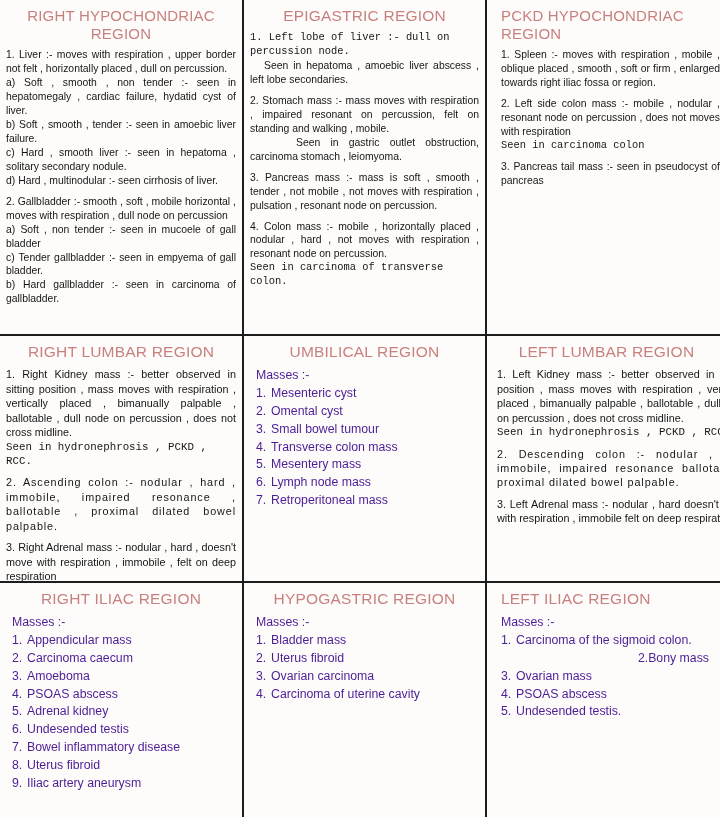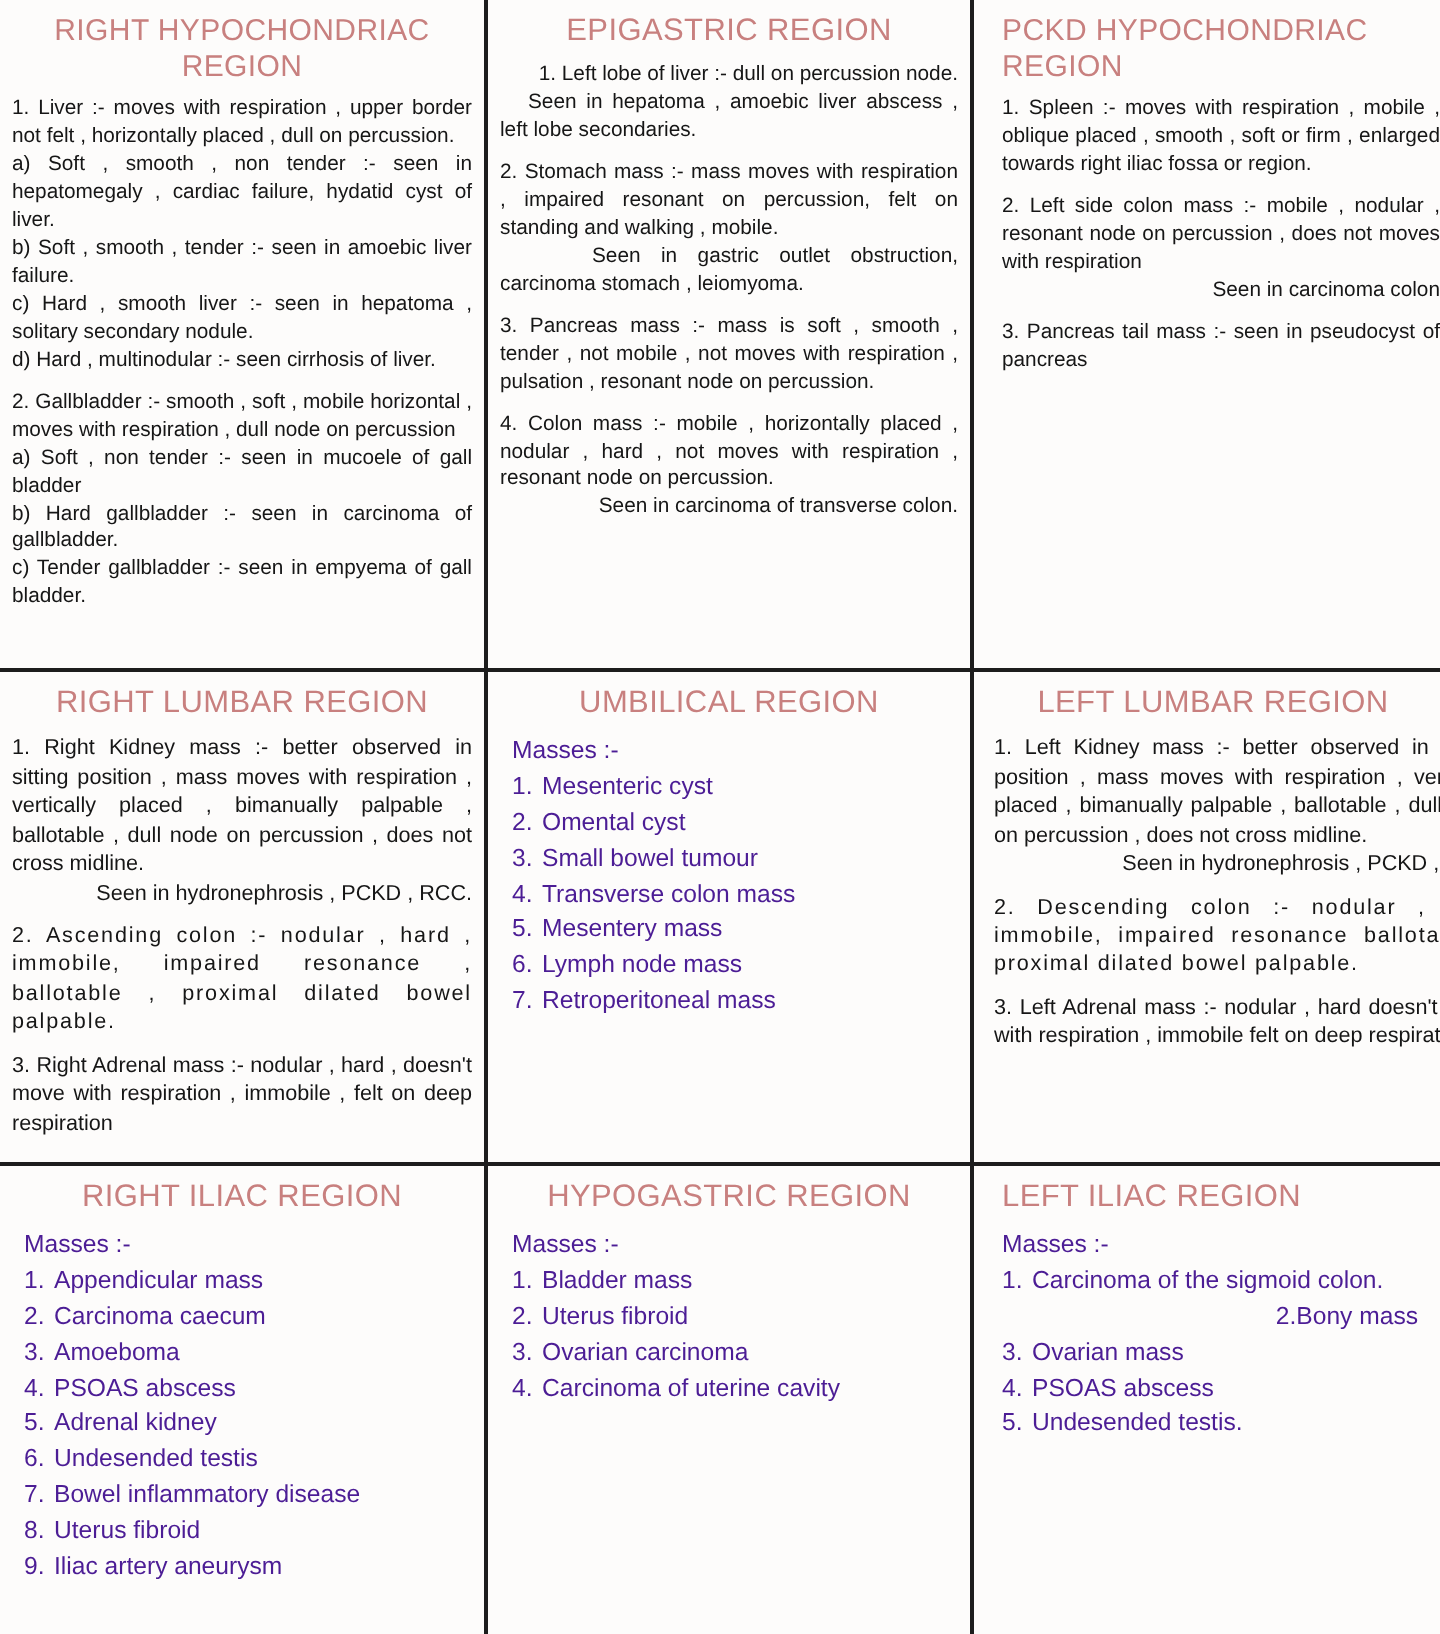--- a/index.html
+++ b/index.html
@@ -67,21 +67,21 @@
     line-height: 1.34;
     color: #161616;
   }
   .body-text p {
     margin: 0 0 7px 0;
     text-align: justify;
     text-justify: inter-word;
   }
   .body-text p:last-child { margin-bottom: 0; }
   .body-text p.tight { margin-bottom: 0; }
-  .body-text p.nojust { text-align: right; }
+  .body-text p.nojust { text-align: left; font-family: Liberation Mono, monospace; }
   .body-text .ind { display: inline-block; width: 14px; }
   .body-text .ind-lg { display: inline-block; width: 46px; }
 
   
   .list-text {
     font-size: 12.3px;
     line-height: 1.45;
     color: #4c1d95;
   }
   .list-text .lead { margin: 2px 0 0 0; }
@@ -108,22 +108,22 @@
     <div class="cell r1 c1 wide-title">
       <h2 class="region-title">RIGHT HYPOCHONDRIAC REGION</h2>
       <div class="body-text">
         <p class="tight">1. Liver :- moves with respiration , upper border not felt , horizontally placed , dull on percussion.</p>
         <p class="tight">a) Soft , smooth , non tender :- seen in hepatomegaly , cardiac failure, hydatid cyst of liver.</p>
         <p class="tight">b) Soft , smooth , tender :- seen in amoebic liver failure.</p>
         <p class="tight">c) Hard , smooth liver :- seen in hepatoma , solitary secondary nodule.</p>
         <p>d) Hard , multinodular :- seen cirrhosis of liver.</p>
         <p class="tight">2. Gallbladder :- smooth , soft , mobile horizontal , moves with respiration , dull node on percussion</p>
         <p class="tight">a) Soft , non tender :-  seen in mucoele of gall bladder</p>
+        <p class="tight">c) Tender gallbladder :- seen in empyema of gall bladder.</p>
         <p class="tight">b) Hard gallbladder :- seen in carcinoma of gallbladder.</p>
-        <p class="tight">c) Tender gallbladder :- seen in empyema of gall bladder.</p>
       </div>
     </div>
 
     <div class="cell r1 c2">
       <h2 class="region-title">EPIGASTRIC REGION</h2>
       <div class="body-text">
         <p class="tight nojust">1. Left lobe of liver :- dull on percussion node.</p>
         <p><span class="ind"></span><span>Seen in hepatoma , amoebic liver abscess , left lobe secondaries.</span></p>
         <p class="tight">2. Stomach mass :- mass moves with respiration , impaired resonant on percussion, felt on standing and walking , mobile.</p>
         <p><span class="ind-lg"></span><span>Seen in gastric outlet obstruction, carcinoma stomach , leiomyoma.</span></p>

